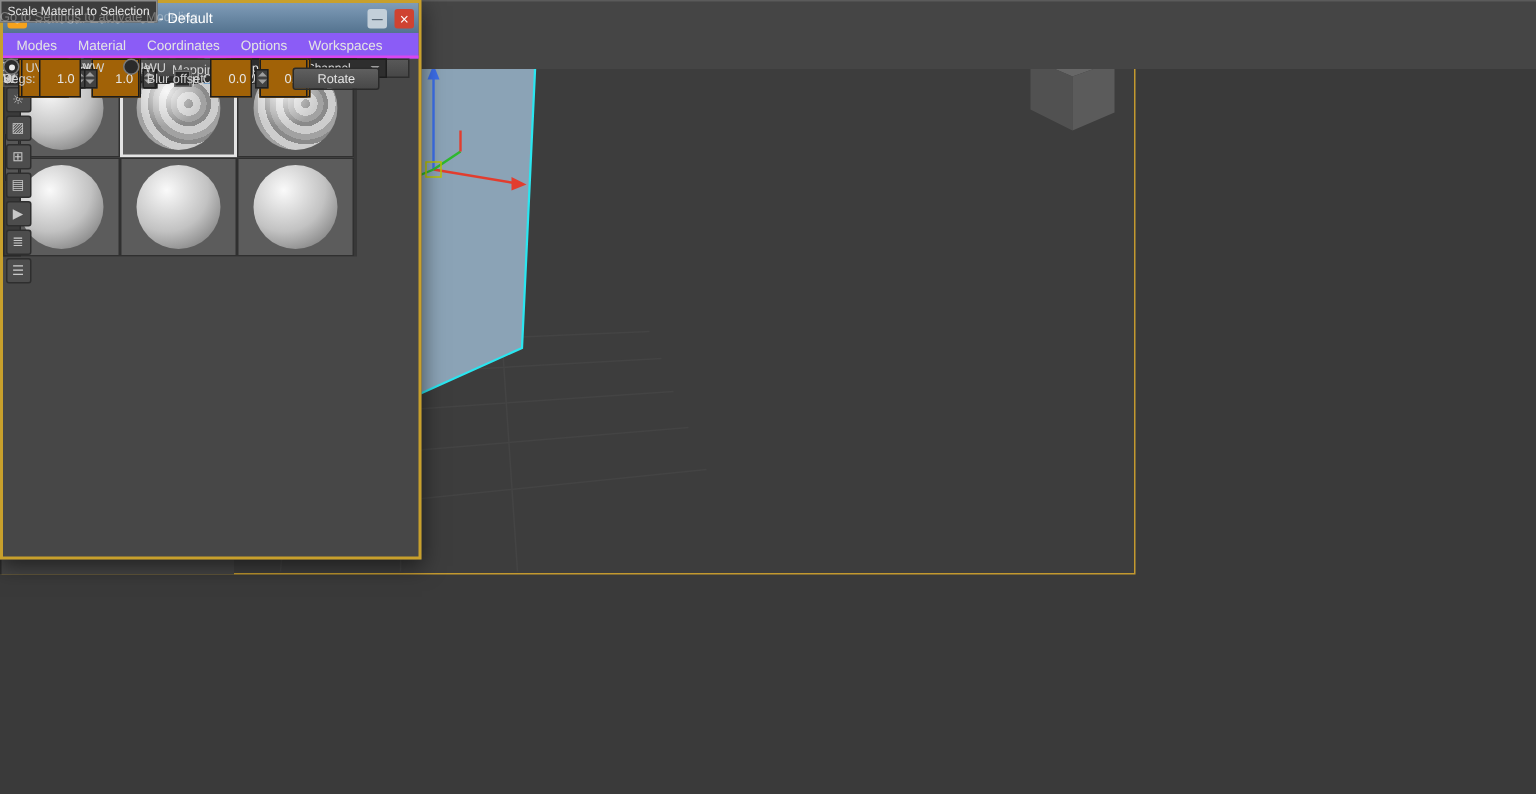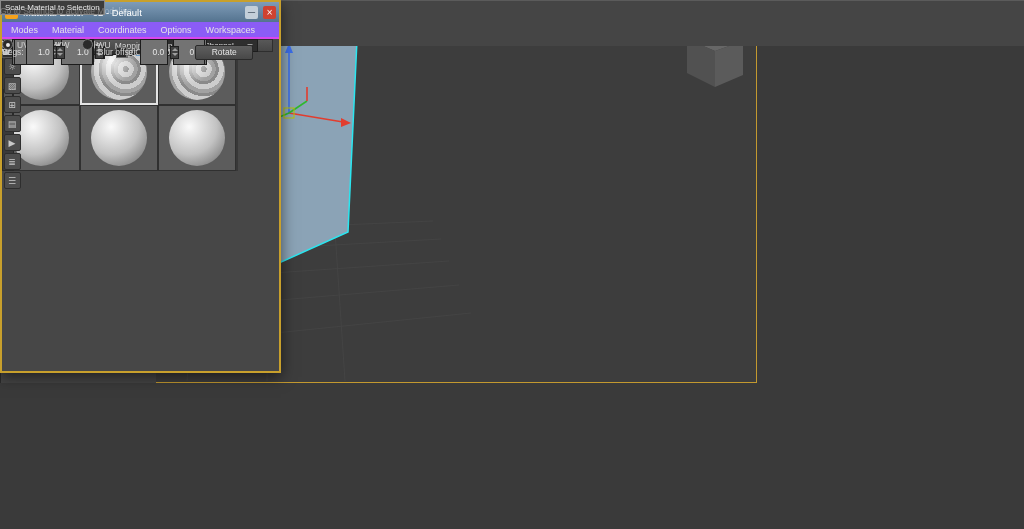--- a/index.html
+++ b/index.html
@@ -5,21 +5,21 @@
   html,body{margin:0;padding:0;background:#222;}
   .root{position:relative;width:1024px;height:529px;background:#3a3a3a;font-family:"Liberation Sans",sans-serif;font-size:9px;color:#d8d8d8;overflow:hidden}
   .r{position:absolute;box-sizing:border-box}
   .row{display:flex;align-items:center}
   .ic{display:inline-flex;align-items:center;justify-content:center;width:19px;height:19px;color:#c9c9c9;font-size:11px;flex:0 0 auto;font-family:"DejaVu Sans",sans-serif}
   .ic.sm{width:15px;height:15px;font-size:9px}
   .ic.xs{width:13px;height:13px;font-size:8px}
   .tool{background:#4d4d4d;border:1px solid #2e2e2e;border-radius:2px}
   .active{background:#39536e !important;border:1px solid #6c9cc8 !important;color:#eaf2fa}
   .sep{width:1px;height:18px;background:#2c2c2c;margin:0 3px;flex:0 0 auto}
-  .fld{background:#737373;border:1px solid #1c1c1c;color:#e6e6e6;font-size:8.5px;display:flex;align-items:center;padding:12px 3px;height:13px;box-sizing:border-box;white-space:nowrap;overflow:hidden}
+  .fld{background:#a16207;border:1px solid #1c1c1c;color:#e6e6e6;font-size:8.5px;display:flex;align-items:center;padding:12px 3px;height:13px;box-sizing:border-box;white-space:nowrap;overflow:hidden}
   .fld.num{justify-content:flex-end}
   .spin{width:9px;height:13px;background:#414141;border:1px solid #1f1f1f;display:inline-flex;flex-direction:column;align-items:center;justify-content:center;gap:2px;box-sizing:border-box;flex:0 0 auto}
   .tu{width:0;height:0;border-left:3px solid transparent;border-right:3px solid transparent;border-bottom:3px solid #9e9e9e}
   .td{width:0;height:0;border-left:3px solid transparent;border-right:3px solid transparent;border-top:3px solid #9e9e9e}
   .btn{background:linear-gradient(#5f5f5f,#484848);border:1px solid #2a2a2a;border-radius:2px;color:#e6e6e6;display:flex;align-items:center;justify-content:center;font-size:8.5px;box-sizing:border-box;white-space:nowrap}
   .dd{background:#2e2e2e;border:1px solid #1d1d1d;color:#e0e0e0;font-size:8.5px;display:flex;align-items:center;height:15px;box-sizing:border-box;padding:0 4px;gap:4px;white-space:nowrap;overflow:hidden}
   .dd .td{margin-left:auto}
   .lbl{font-size:8.5px;color:#d2d2d2;white-space:nowrap}
   .dim{color:#9a9a9a}
   .chk{width:9px;height:9px;background:#2a2a2a;border:1px solid #6e6e6e;display:inline-flex;align-items:center;justify-content:center;flex:0 0 auto}

